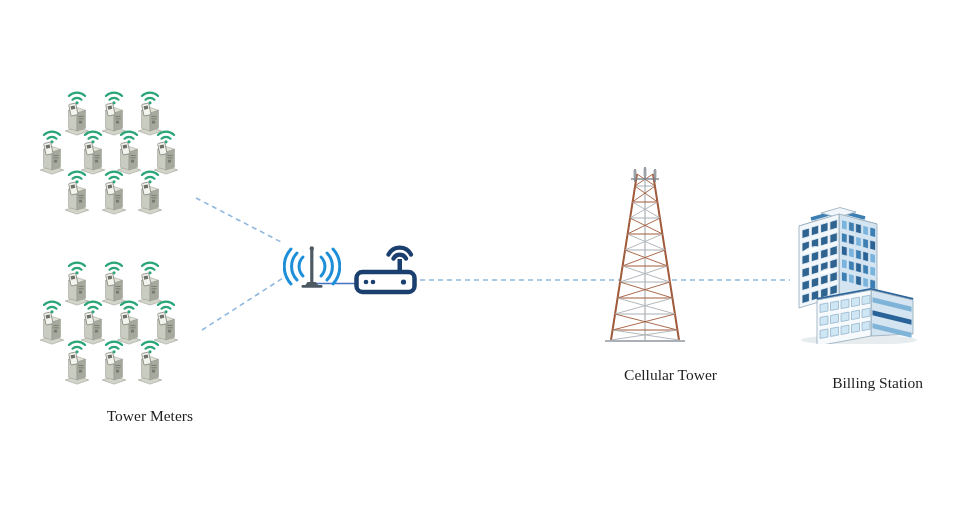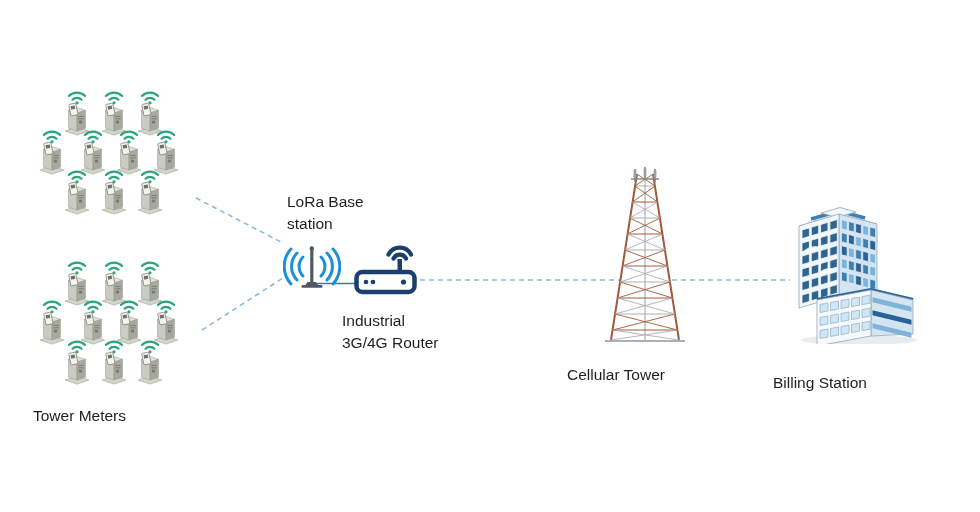--- a/index.html
+++ b/index.html
@@ -5,21 +5,21 @@
   html,body{margin:0;padding:0;background:#ffffff;}
   #canvas{
     position:relative;width:980px;height:512px;background:#ffffff;overflow:hidden;
     font-family:"Liberation Sans",sans-serif;
   }
   .node-label{
     position:absolute;
     font-size:15.5px;font-weight:400;color:var(--text,#1f1f1f);
     line-height:22px;white-space:pre-line;
   }
-  .centered{text-align:left;}
+  .centered{text-align:right;font-family:Liberation Serif, serif;}
   .abs{position:absolute;}
   .cluster{position:absolute;width:153px;height:134px;}
   .meter{position:absolute;width:38px;height:49px;}
   
   .wifi-dot{fill:var(--wifi_green);}
   .wifi-arc{stroke:var(--wifi_green);stroke-width:2.3;fill:none;stroke-linecap:round;}
   .ant-arc{stroke:var(--antenna_blue);stroke-width:3;fill:none;stroke-linecap:round;}
   .mast{fill:var(--antenna_mast);}
   .rtr{fill:var(--router_navy);}
   .rtr-arc{stroke:var(--router_navy);stroke-width:4.2;fill:none;stroke-linecap:round;}
@@ -269,20 +269,16 @@
       </g>
     </g>
     <g transform="translate(84,94) skewY(13.4)">
       <rect x="1.5" y="7" width="39" height="5" fill="#7fb3d8"></rect>
       <rect x="1.5" y="20" width="39" height="5" fill="#2a6399"></rect>
       <rect x="1.5" y="33" width="39" height="5" fill="#7fb3d8"></rect>
     </g>
   </svg>
 
   <div class="node-label centered" style="left:33px;top:405px;width:160px">Tower Meters</div>
-  <div class="node-label" style="left:287px;top:191px;width:110px">LoRa Base
-station</div>
-  <div class="node-label" style="left:342px;top:310px;width:135px">Industrial
-3G/4G Router</div>
   <div class="node-label centered" style="left:567px;top:364px;width:150px">Cellular Tower</div>
   <div class="node-label centered" style="left:773px;top:372px;width:150px">Billing Station</div>
 
 </div>
 
 </body></html>

